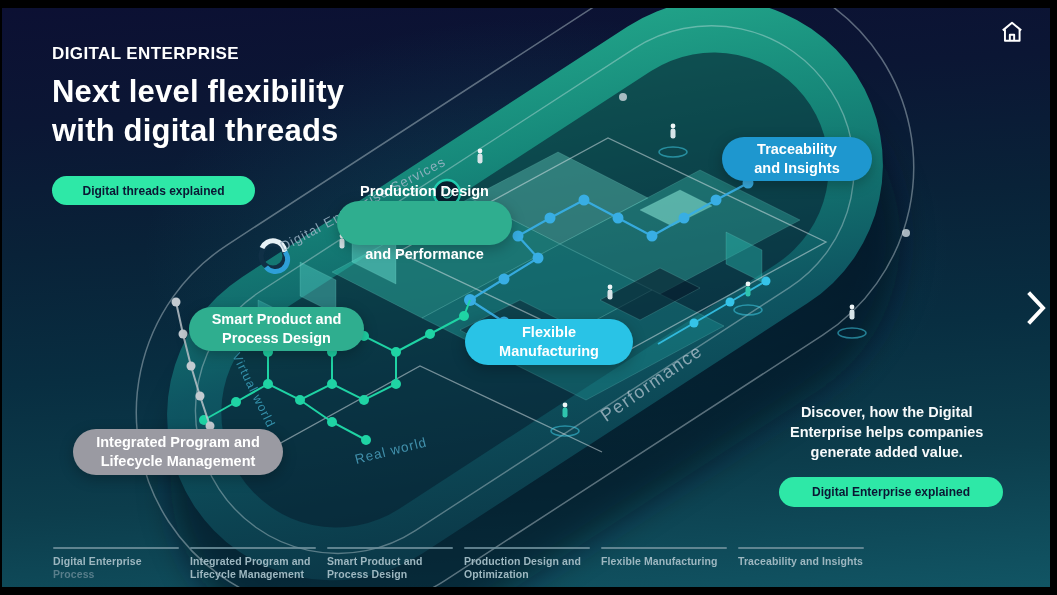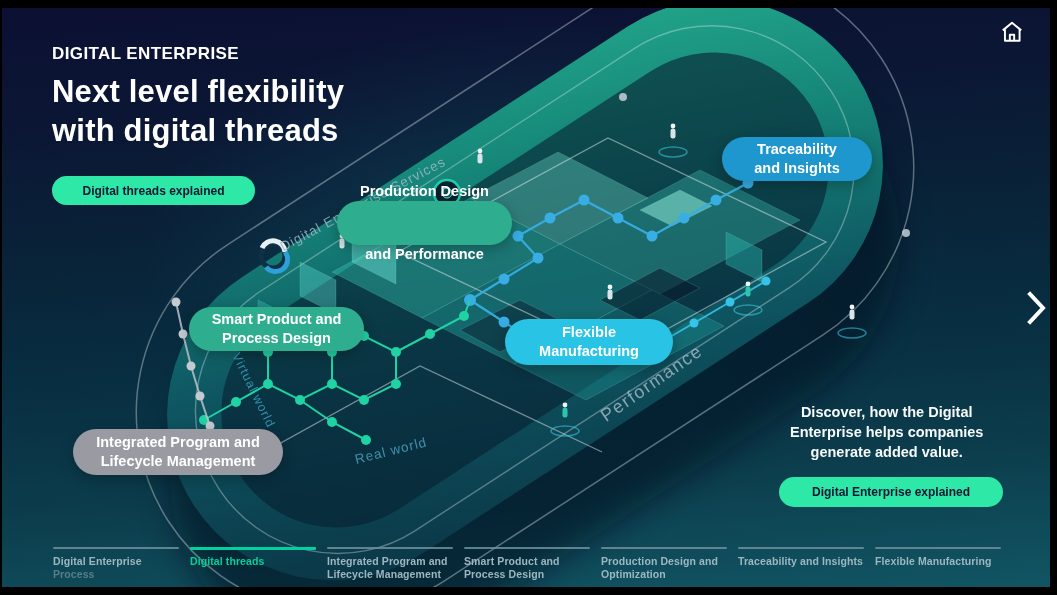--- a/index.html
+++ b/index.html
@@ -31,21 +31,21 @@
           justify-content:center; border-radius:23px; color:#fff; font-size:14.5px;
           font-weight:600; line-height:19px; text-align:center; cursor:pointer;
           box-shadow:0 4px 14px rgba(0,0,0,.25); }
   .pill-blue  { background:#1e97cf; }
   .pill-green { background:#2fae8f; }
   .pill-cyan  { background:#29c3e6; }
   .pill-gray  { background:#9a9aa2; }
   .pill-traceability { left:720px; top:129px; width:150px; height:44px; }
   .pill-production   { left:335px; top:193px; width:175px; height:44px;gap:44px; }
   .pill-smart        { left:187px; top:299px; width:175px; height:44px; }
-  .pill-flexible     { left:503px; top:311px; width:168px; height:46px; }
+  .pill-flexible     { left:463px; top:311px; width:168px; height:46px; }
   .pill-integrated   { left:71px;  top:421px; width:210px; height:46px; }
 
   
   .aside-text { position:absolute; left:788px; top:394px; color:#f7fafb; font-size:14.5px;
                 font-weight:600; line-height:20px;text-align:center; }
 
   
   .home-btn { position:absolute; left:997px; top:11px; width:26px; height:26px; cursor:pointer; }
   .chevron  { position:absolute; left:1024px; top:282px; width:22px; height:36px; cursor:pointer; }
 
@@ -274,43 +274,39 @@
         <path d="M4 4 L17 18 L4 32"></path>
       </svg>
     </div>
 
     <div class="nav">
       <div class="tab">
         <div class="bar"></div>
         <div class="l1">Digital Enterprise</div>
         <div class="l2 sub">Process</div>
       </div>
-      <div class="tab active">
-        <div class="bar"></div>
-        <div class="l1">Digital threads</div>
-      </div>
       <div class="tab">
         <div class="bar"></div>
         <div class="l1">Integrated Program and</div>
         <div class="l2">Lifecycle Management</div>
       </div>
       <div class="tab">
         <div class="bar"></div>
         <div class="l1">Smart Product and</div>
         <div class="l2">Process Design</div>
       </div>
       <div class="tab">
         <div class="bar"></div>
         <div class="l1">Production Design and</div>
         <div class="l2">Optimization</div>
       </div>
       <div class="tab">
         <div class="bar"></div>
+        <div class="l1">Flexible Manufacturing</div>
+      </div>
+      <div class="tab">
+        <div class="bar"></div>
         <div class="l1">Traceability and Insights</div>
-      </div>
-      <div class="tab">
-        <div class="bar"></div>
-        <div class="l1">Flexible Manufacturing</div>
       </div>
     </div>
 
   </div>
 </div>
 
 </body></html>

